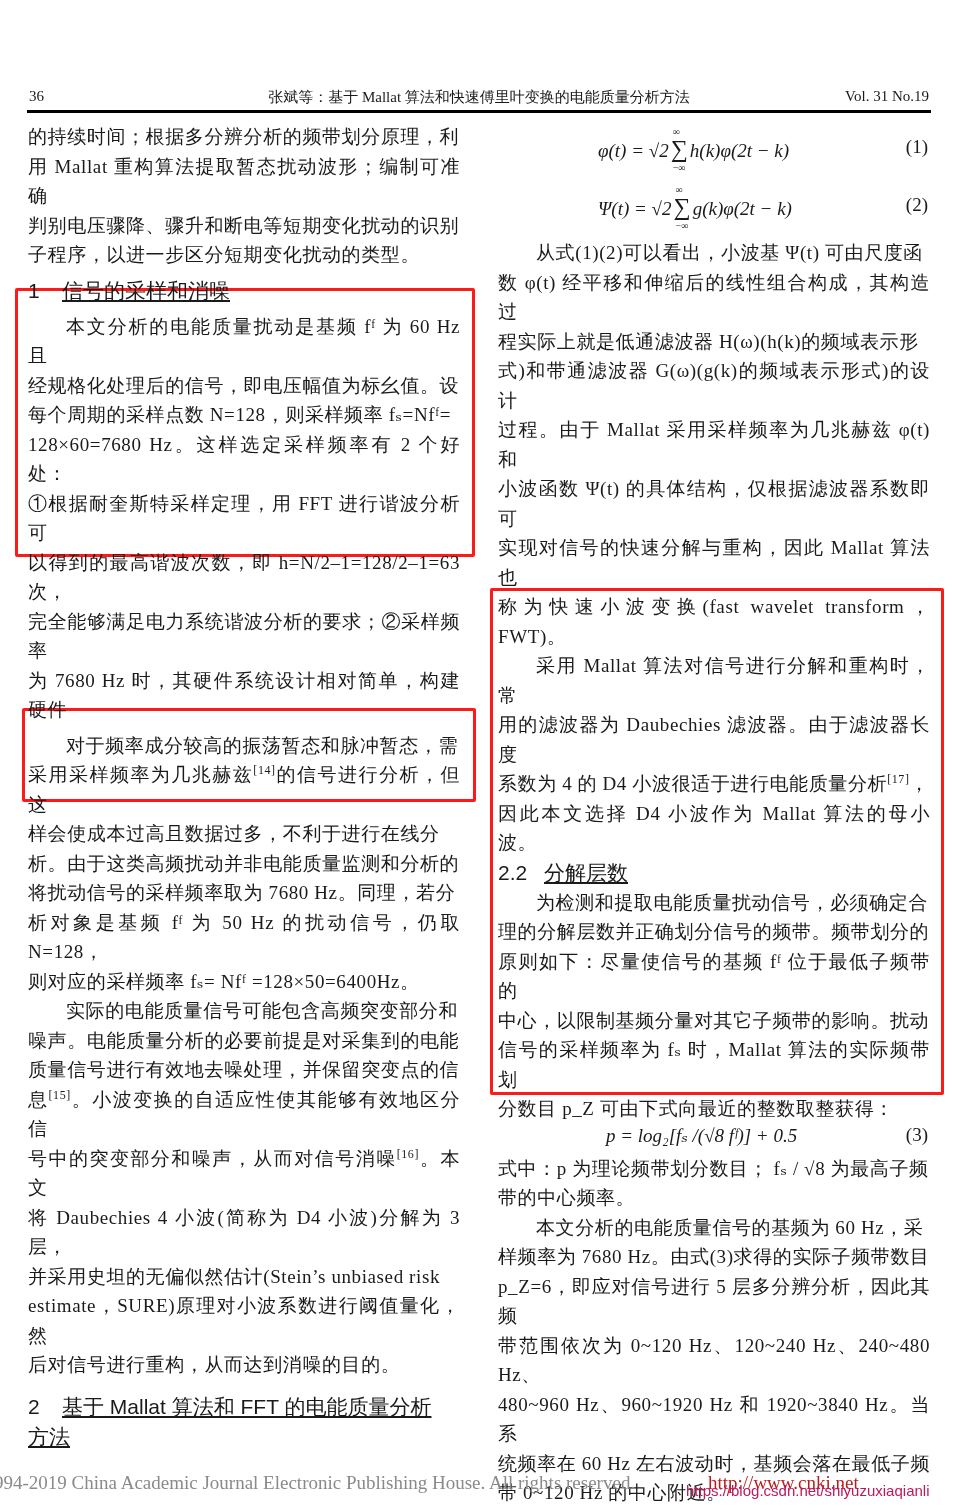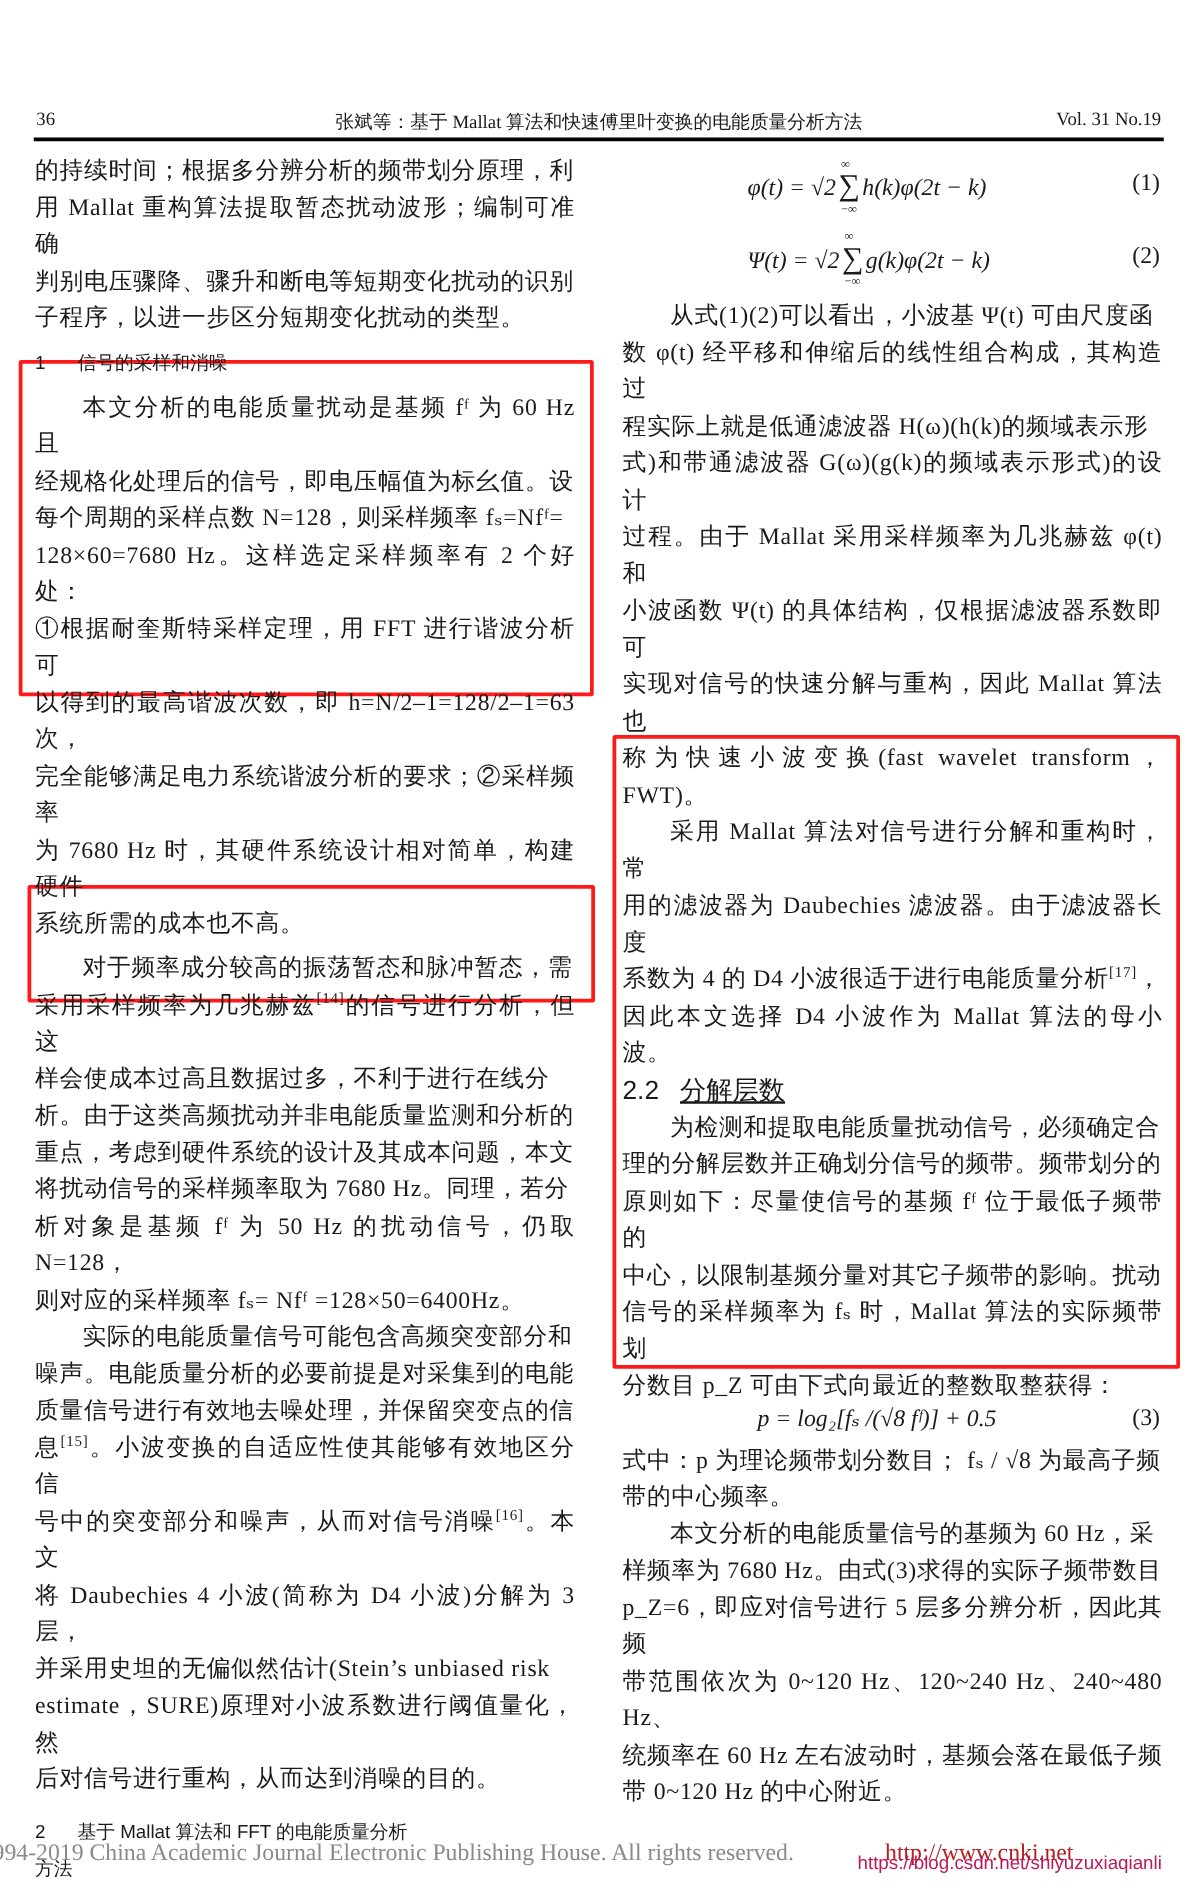--- a/index.html
+++ b/index.html
@@ -10,21 +10,21 @@
   .header .pg { position:absolute; left:2px; top:2px; }
   .header .title { position:absolute; left:0; right:0; top:2px; text-align:center; }
   .header .vol { position:absolute; right:2px; top:2px; }
 
   .col { position:absolute; top:122px; width:432px; }
   .col.left { left:28px; }
   .col.right { left:498px; }
 
   p, .line { margin:0; font-size:19px; line-height:29.5px; letter-spacing:0.6px; text-align:justify; }
   .ind { text-indent:2em; }
-  .h1 { font-family:"Liberation Sans","DejaVu Sans",sans-serif; font-size:15px; line-height:30px; margin:6px 0 4px 0; }
+  .h1 { font-family:"Liberation Sans","DejaVu Sans",sans-serif; font-size:21px; line-height:30px; margin:6px 0 4px 0;text-decoration:underline; }
   .h2 { font-family:"Liberation Sans","DejaVu Sans",sans-serif; font-size:21px; line-height:26px; margin:2px 0;text-decoration:underline; }
   .h1 .num, .h2 .num { display:inline-block; width:34px; }
   .h2 .num { width:46px; }
   sup { font-size:12px; line-height:0; }
 
   .box { position:absolute; border:3px solid #ff1a1a; border-radius:2px; }
 
   .eq { position:relative; height:58px; font-size:19px; font-style:italic; }
   .eq .expr { position:absolute; left:100px; top:14px; }
   .eq .no { position:absolute; right:2px; top:14px; font-style:normal; }
@@ -68,29 +68,27 @@
 
   <div style="margin-top:6px;">
     <div class="line ind">本文分析的电能质量扰动是基频 fᶠ 为 60 Hz 且</div>
     <div class="line">经规格化处理后的信号，即电压幅值为标幺值。设</div>
     <div class="line">每个周期的采样点数 N=128，则采样频率 fₛ=Nfᶠ=</div>
     <div class="line">128×60=7680 Hz。这样选定采样频率有 2 个好处：</div>
     <div class="line">①根据耐奎斯特采样定理，用 FFT 进行谐波分析可</div>
     <div class="line">以得到的最高谐波次数，即 h=N/2–1=128/2–1=63 次，</div>
     <div class="line">完全能够满足电力系统谐波分析的要求；②采样频率</div>
     <div class="line">为 7680 Hz 时，其硬件系统设计相对简单，构建硬件</div>
-    <div class="line">系统所需的成本也不高。</div>
   </div>
 
   <div style="margin-top:6px;">
     <div class="line ind">对于频率成分较高的振荡暂态和脉冲暂态，需</div>
     <div class="line"><span>采用采样频率为几兆赫兹</span><sup>[14]</sup><span>的信号进行分析，但这</span></div>
     <div class="line">样会使成本过高且数据过多，不利于进行在线分</div>
     <div class="line">析。由于这类高频扰动并非电能质量监测和分析的</div>
-    <div class="line">重点，考虑到硬件系统的设计及其成本问题，本文</div>
     <div class="line">将扰动信号的采样频率取为 7680 Hz。同理，若分</div>
     <div class="line">析对象是基频 fᶠ 为 50 Hz 的扰动信号，仍取 N=128，</div>
     <div class="line">则对应的采样频率 fₛ= Nfᶠ =128×50=6400Hz。</div>
   </div>
 
   <div>
     <div class="line ind">实际的电能质量信号可能包含高频突变部分和</div>
     <div class="line">噪声。电能质量分析的必要前提是对采集到的电能</div>
     <div class="line">质量信号进行有效地去噪处理，并保留突变点的信</div>
     <div class="line"><span>息</span><sup>[15]</sup><span>。小波变换的自适应性使其能够有效地区分信</span></div>
@@ -152,20 +150,21 @@
   </div>
   <div>
     <div class="line">式中：p 为理论频带划分数目； fₛ / √8 为最高子频</div>
     <div class="line">带的中心频率。</div>
   </div>
   <div>
     <div class="line ind">本文分析的电能质量信号的基频为 60 Hz，采</div>
     <div class="line">样频率为 7680 Hz。由式(3)求得的实际子频带数目</div>
     <div class="line">p_Z=6，即应对信号进行 5 层多分辨分析，因此其频</div>
     <div class="line">带范围依次为 0~120 Hz、120~240 Hz、240~480 Hz、</div>
+    <div class="line">480~960 Hz、960~1920 Hz 和 1920~3840 Hz。当系</div>
     <div class="line">统频率在 60 Hz 左右波动时，基频会落在最低子频</div>
     <div class="line">带 0~120 Hz 的中心附近。</div>
   </div>
 
 </div>
 
 <div class="footer">
   <span class="copy">994-2019 China Academic Journal Electronic Publishing House. All rights reserved.</span>
   <span class="cnki">http://www.cnki.net</span>
   <span class="wm">https://blog.csdn.net/shiyuzuxiaqianli</span>

